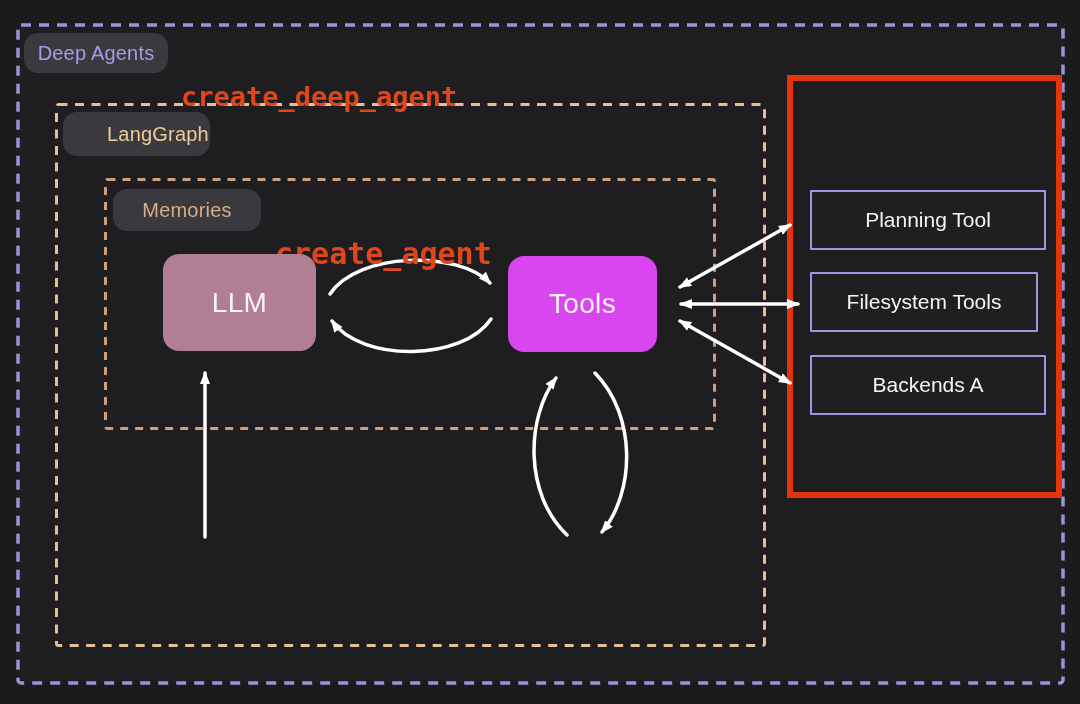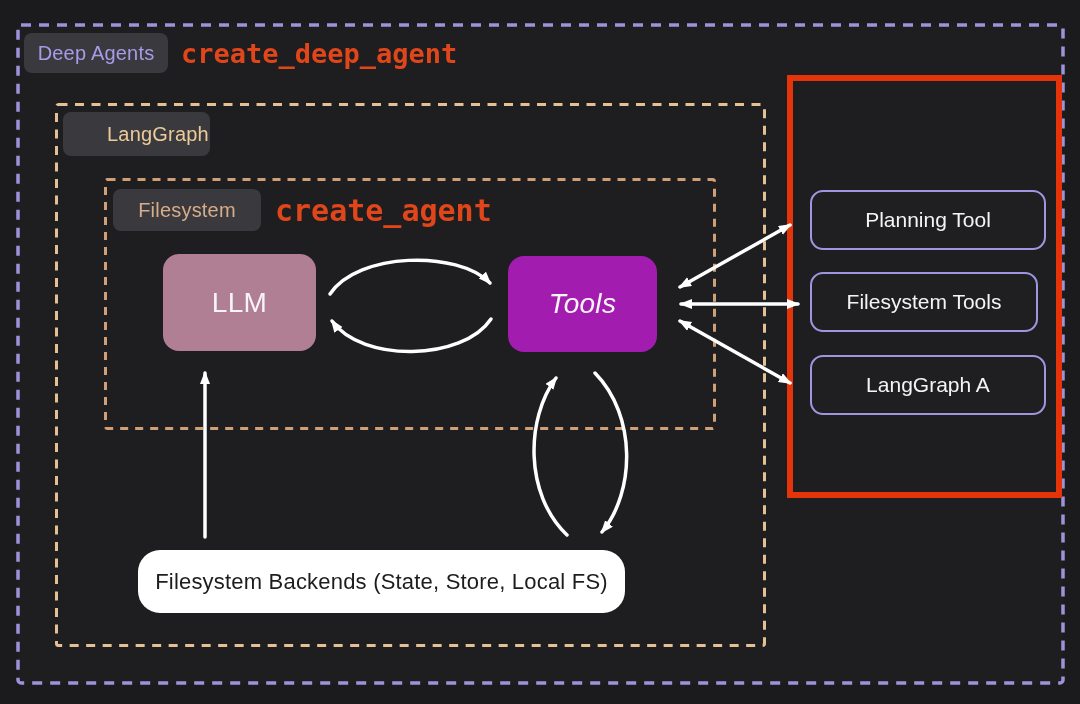--- a/index.html
+++ b/index.html
@@ -4,39 +4,39 @@
 <style>
   html,body{margin:0;padding:0;background:#1b1b1d;}
   .canvas{
     position:relative;width:1080px;height:704px;overflow:hidden;
     background:#1b1b1d;
     font-family:"Liberation Sans", sans-serif;
   }
   .overlay{position:absolute;left:0;top:0;width:1080px;height:704px;}
   .abs{position:absolute;box-sizing:border-box;}
   .badge{
-    background:#3a3a3e;border-radius:8px;
+    background:#3a3a3e;border-radius:14px;
     display:flex;align-items:center;justify-content:center;
     font-size:20px;letter-spacing:0.2px;
   }
   .badge.deep{color:#a79ae6;}
   .badge.lg{color:#ecca9a;}
   .badge.lc{color:#d7ac88;}
   .code-title{
     font-family:"DejaVu Sans Mono", monospace;font-weight:bold;
-    color:#e0461a;white-space:nowrap;display:flex;align-items:center;
+    color:#e0461a;white-space:nowrap;display:flex;align-items:center;margin-top:43px;
   }
   .node{
     display:flex;align-items:center;justify-content:center;
     border-radius:16px;color:#f7f4f6;font-size:28px;letter-spacing:0.3px;
   }
   .node.llm{background:#b17f94;}
-  .node.tools{background:#a21caf;font-style:italic;}
+  .node.tools{background:#d946ef;}
   .rp-box{
-    border:2.5px solid #9e96e0;border-radius:13px;background:#1f1f22;
+    border:2.5px solid #9e96e0;border-radius:1px;background:#1f1f22;
     display:flex;align-items:center;justify-content:center;
     color:#f4f4f6;font-size:21px;
   }
   .backends{
     background:#ffffff;border-radius:22px;
     display:flex;align-items:center;justify-content:center;
     color:#1d1d1f;font-size:22px;letter-spacing:0.2px;white-space:nowrap;
   }
   .note{
     color:#f2f2f4;font-size:19px;line-height:32px;
@@ -70,28 +70,27 @@
     <path d="M595 373 C637 416 635 492 602 532" fill="none" stroke="#ffffff" stroke-width="3.5" stroke-linecap="round" marker-end="url(#arw)"></path>
 
     <path d="M205 537 L205 373" fill="none" stroke="#ffffff" stroke-width="3.5" stroke-linecap="round" marker-end="url(#arw)"></path>
   </svg>
 
   <div class="abs badge deep" style="left:24px;top:33px;width:144px;height:40px;">Deep Agents</div>
   <div class="abs code-title" style="left:181px;top:33px;height:40px;font-size:27px;">create_deep_agent</div>
 
   <div class="abs badge lg" style="left:63px;top:112px;width:147px;height:44px;padding-left:43px;">LangGraph</div>
 
-  <div class="abs badge lc" style="left:113px;top:189px;width:148px;height:42px;">Filesystem</div>
+  <div class="abs badge lc" style="left:113px;top:189px;width:148px;height:42px;">Memories</div>
   <div class="abs code-title" style="left:275px;top:189px;height:42px;font-size:30px;">create_agent</div>
 
   <div class="abs node llm" style="left:163px;top:254px;width:153px;height:97px;">LLM</div>
   <div class="abs node tools" style="left:508px;top:256px;width:149px;height:96px;">Tools</div>
 
   <div class="abs rp-box" style="left:810px;top:190px;width:236px;height:60px;">Planning Tool</div>
   <div class="abs rp-box" style="left:810px;top:272px;width:228px;height:60px;">Filesystem Tools</div>
-  <div class="abs rp-box" style="left:810px;top:355px;width:236px;height:60px;">LangGraph A</div>
+  <div class="abs rp-box" style="left:810px;top:355px;width:236px;height:60px;">Backends A</div>
 
   <div class="abs note" style="left:78px;top:451px;">
   </div>
 
-  <div class="abs backends" style="left:138px;top:550px;width:487px;height:63px;">Filesystem Backends (State, Store, Local FS)</div>
 
 </div>
 
 </body></html>

